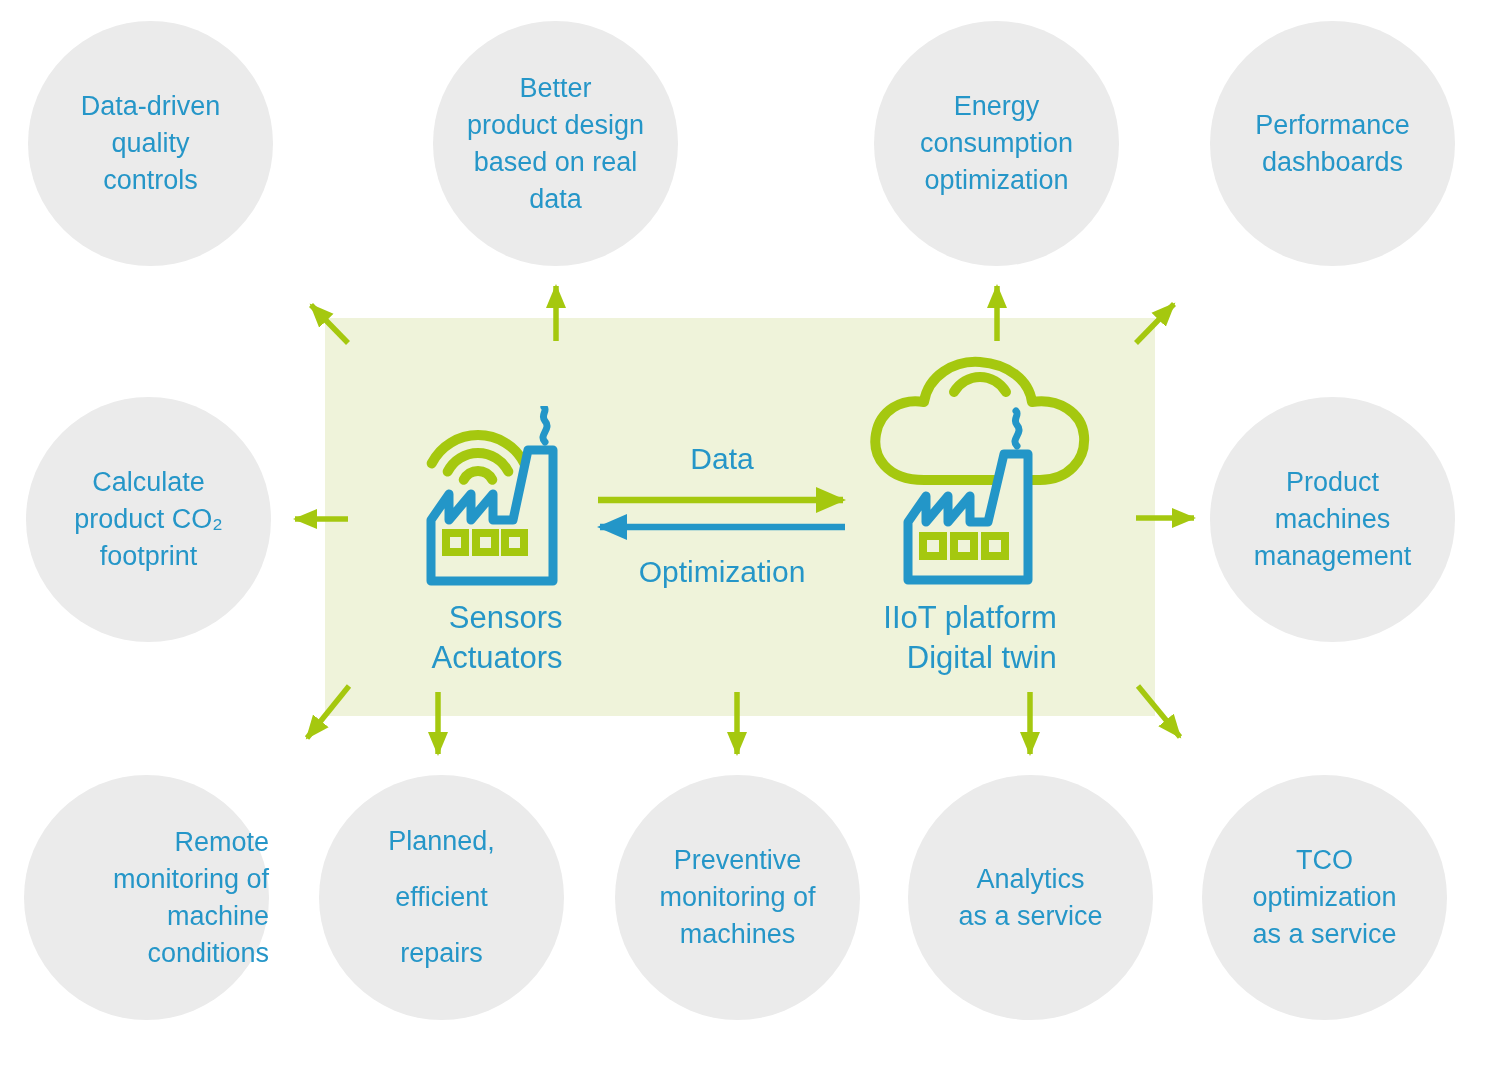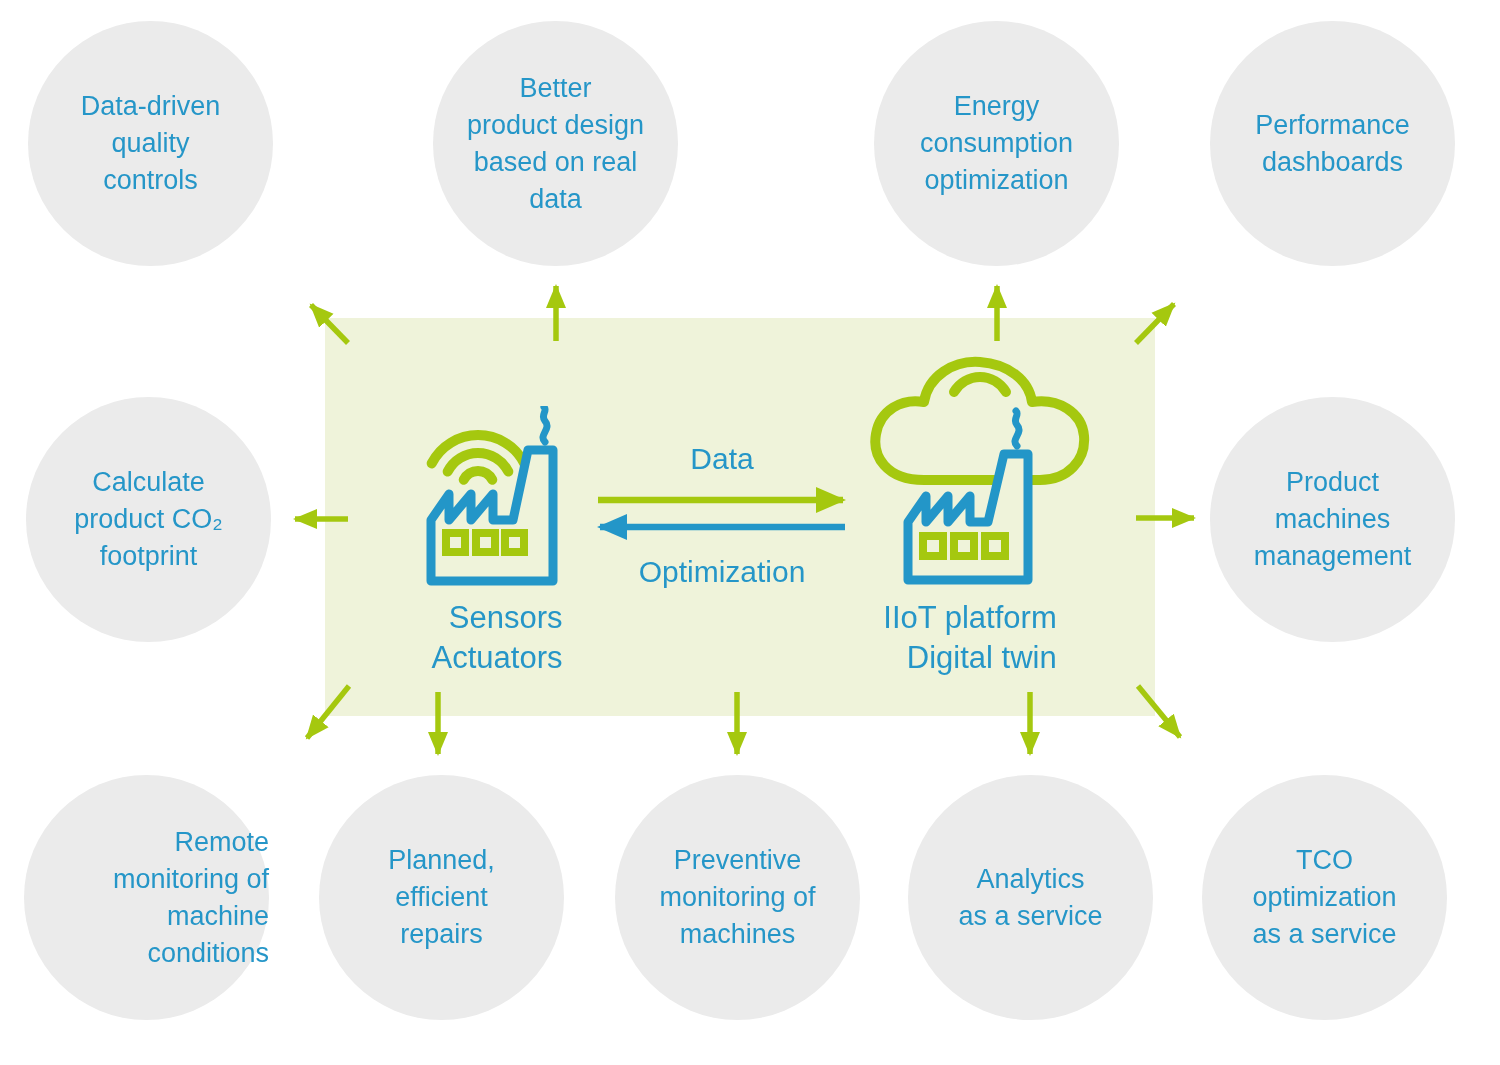--- a/index.html
+++ b/index.html
@@ -67,21 +67,21 @@
     <div class="ln">machines</div>
     <div class="ln">management</div>
   </div>
 
   <div class="circle" style="left:24px; top:775px;align-items:flex-end;">
     <div class="ln">Remote</div>
     <div class="ln">monitoring of</div>
     <div class="ln">machine</div>
     <div class="ln">conditions</div>
   </div>
-  <div class="circle" style="left:319px; top:775px;">
+  <div class="circle" style="left:319px; top:775px;gap:19px;">
     <div class="ln">Planned,</div>
     <div class="ln">efficient</div>
     <div class="ln">repairs</div>
   </div>
   <div class="circle" style="left:615px; top:775px;">
     <div class="ln">Preventive</div>
     <div class="ln">monitoring of</div>
     <div class="ln">machines</div>
   </div>
   <div class="circle" style="left:908px; top:775px;">

